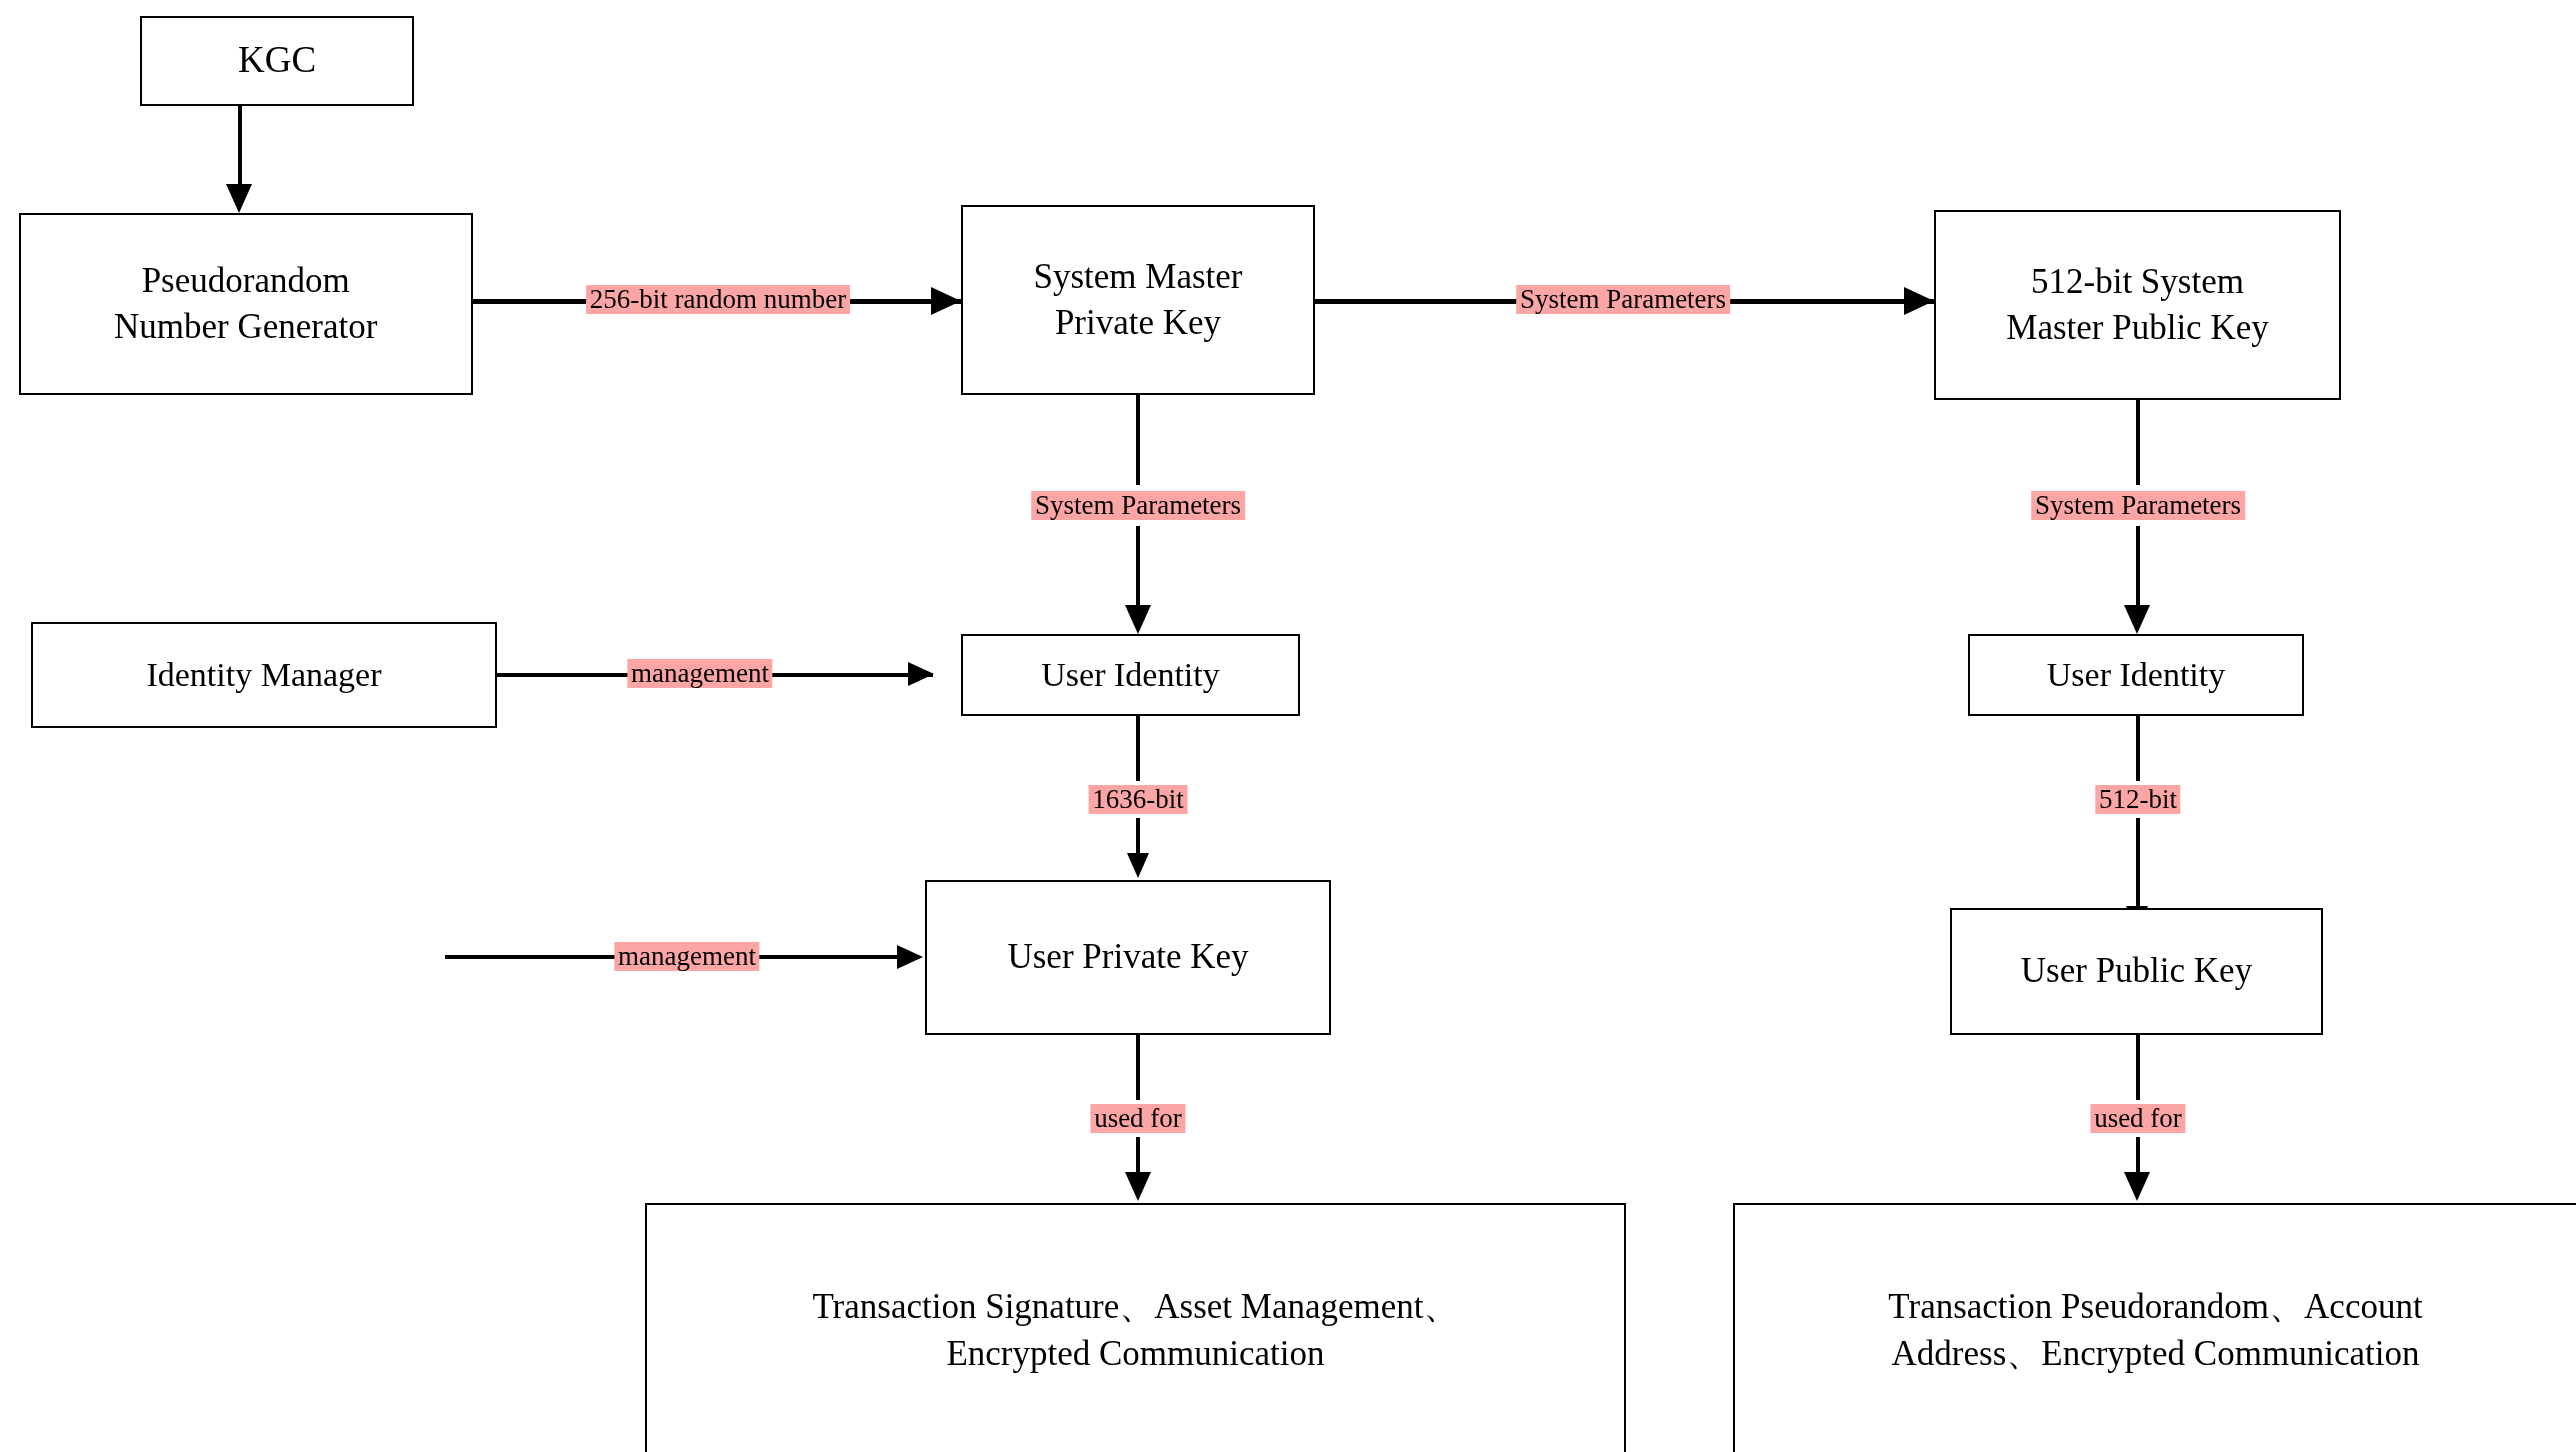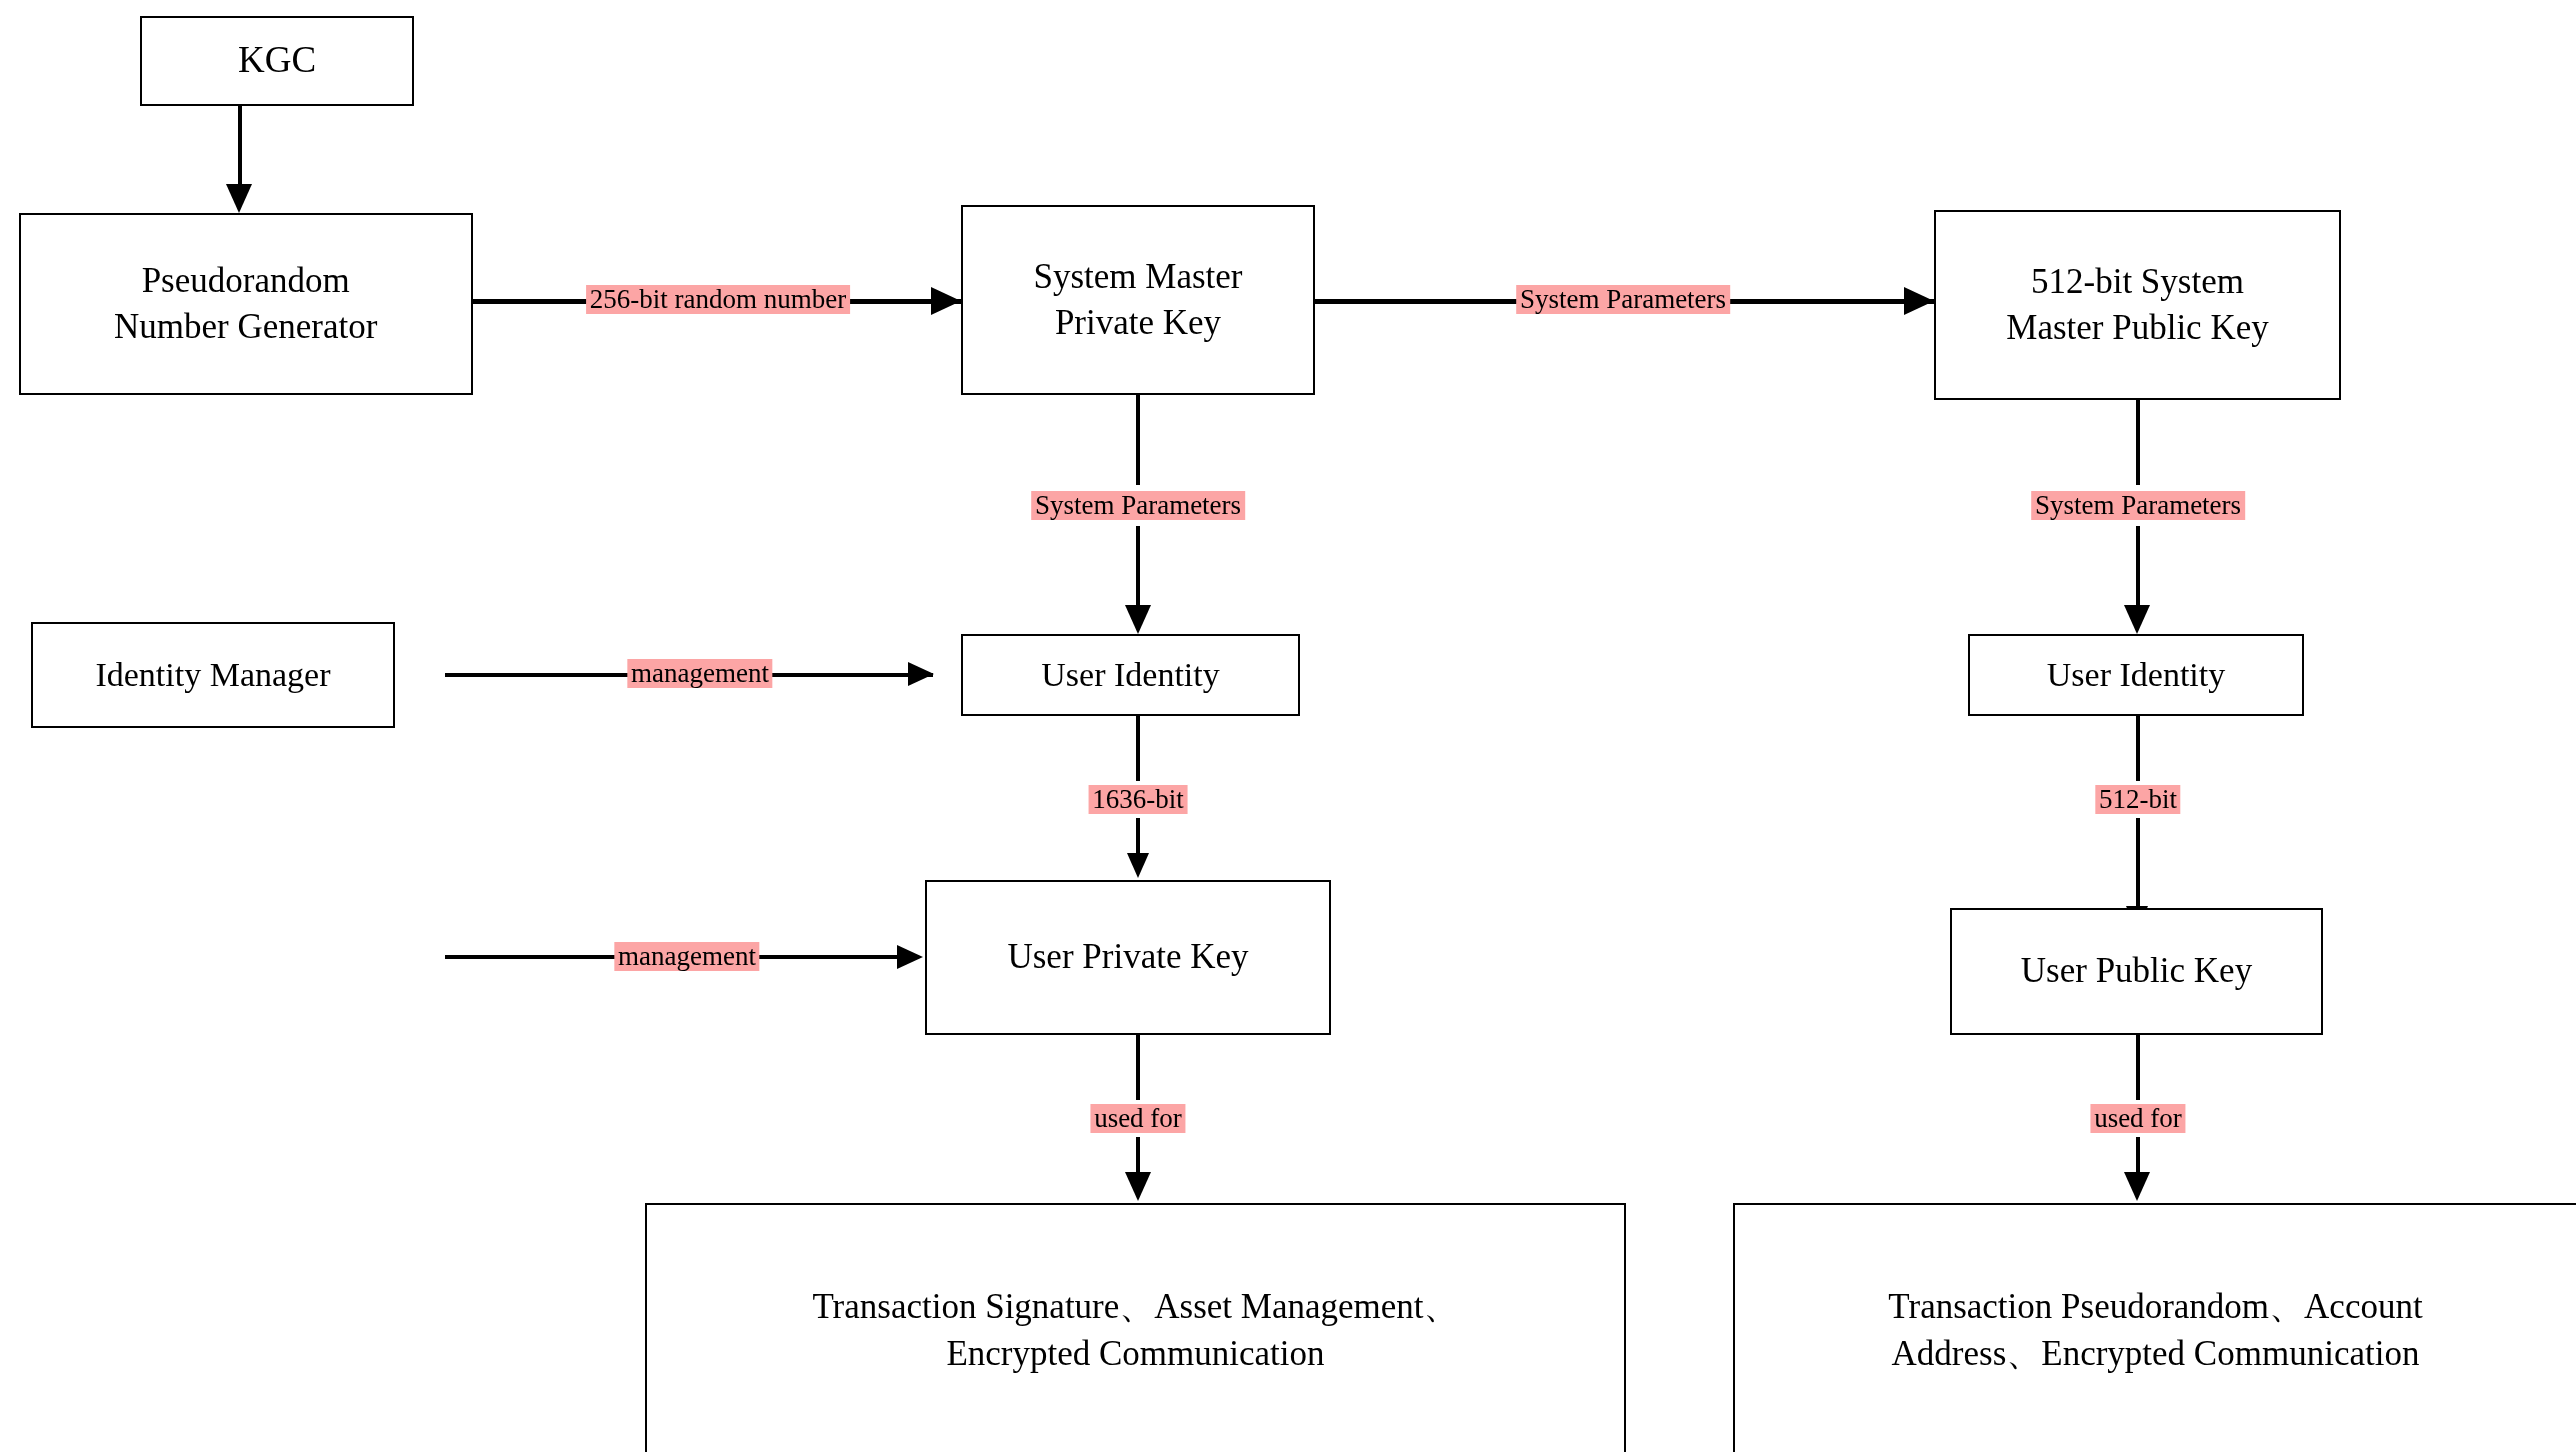--- a/index.html
+++ b/index.html
@@ -130,21 +130,21 @@
   <div class="vline" style="left:1136px; top:395px; width:4.4px; height:90px;"></div>
   <div class="elabel center" style="left:1138px; top:491px;">System Parameters</div>
   <div class="vline" style="left:1136px; top:526px; width:4.4px; height:81px;"></div>
   <div class="arrow-down" style="left:1125px; top:605px;"></div>
 
   <div class="vline" style="left:2136px; top:395px; width:4.4px; height:90px;"></div>
   <div class="elabel center" style="left:2138px; top:491px;">System Parameters</div>
   <div class="vline" style="left:2136px; top:526px; width:4.4px; height:81px;"></div>
   <div class="arrow-down" style="left:2124px; top:605px;"></div>
 
-  <div class="box f-md" style="left:31px; top:622px; width:364px; height:106px;">
+  <div class="box f-md" style="left:31px; top:622px; width:466px; height:106px;">
     <span class="txt">Identity Manager</span>
   </div>
 
   <div class="hline thin" style="left:445px; top:673px; width:488px;"></div>
   <div class="elabel center" style="left:700px; top:659px;">management</div>
   <div class="arrow-right small" style="left:908px; top:662px;"></div>
 
   <div class="box f-md" style="left:961px; top:634px; width:339px; height:82px;">
     <span class="txt">User Identity</span>
   </div>

